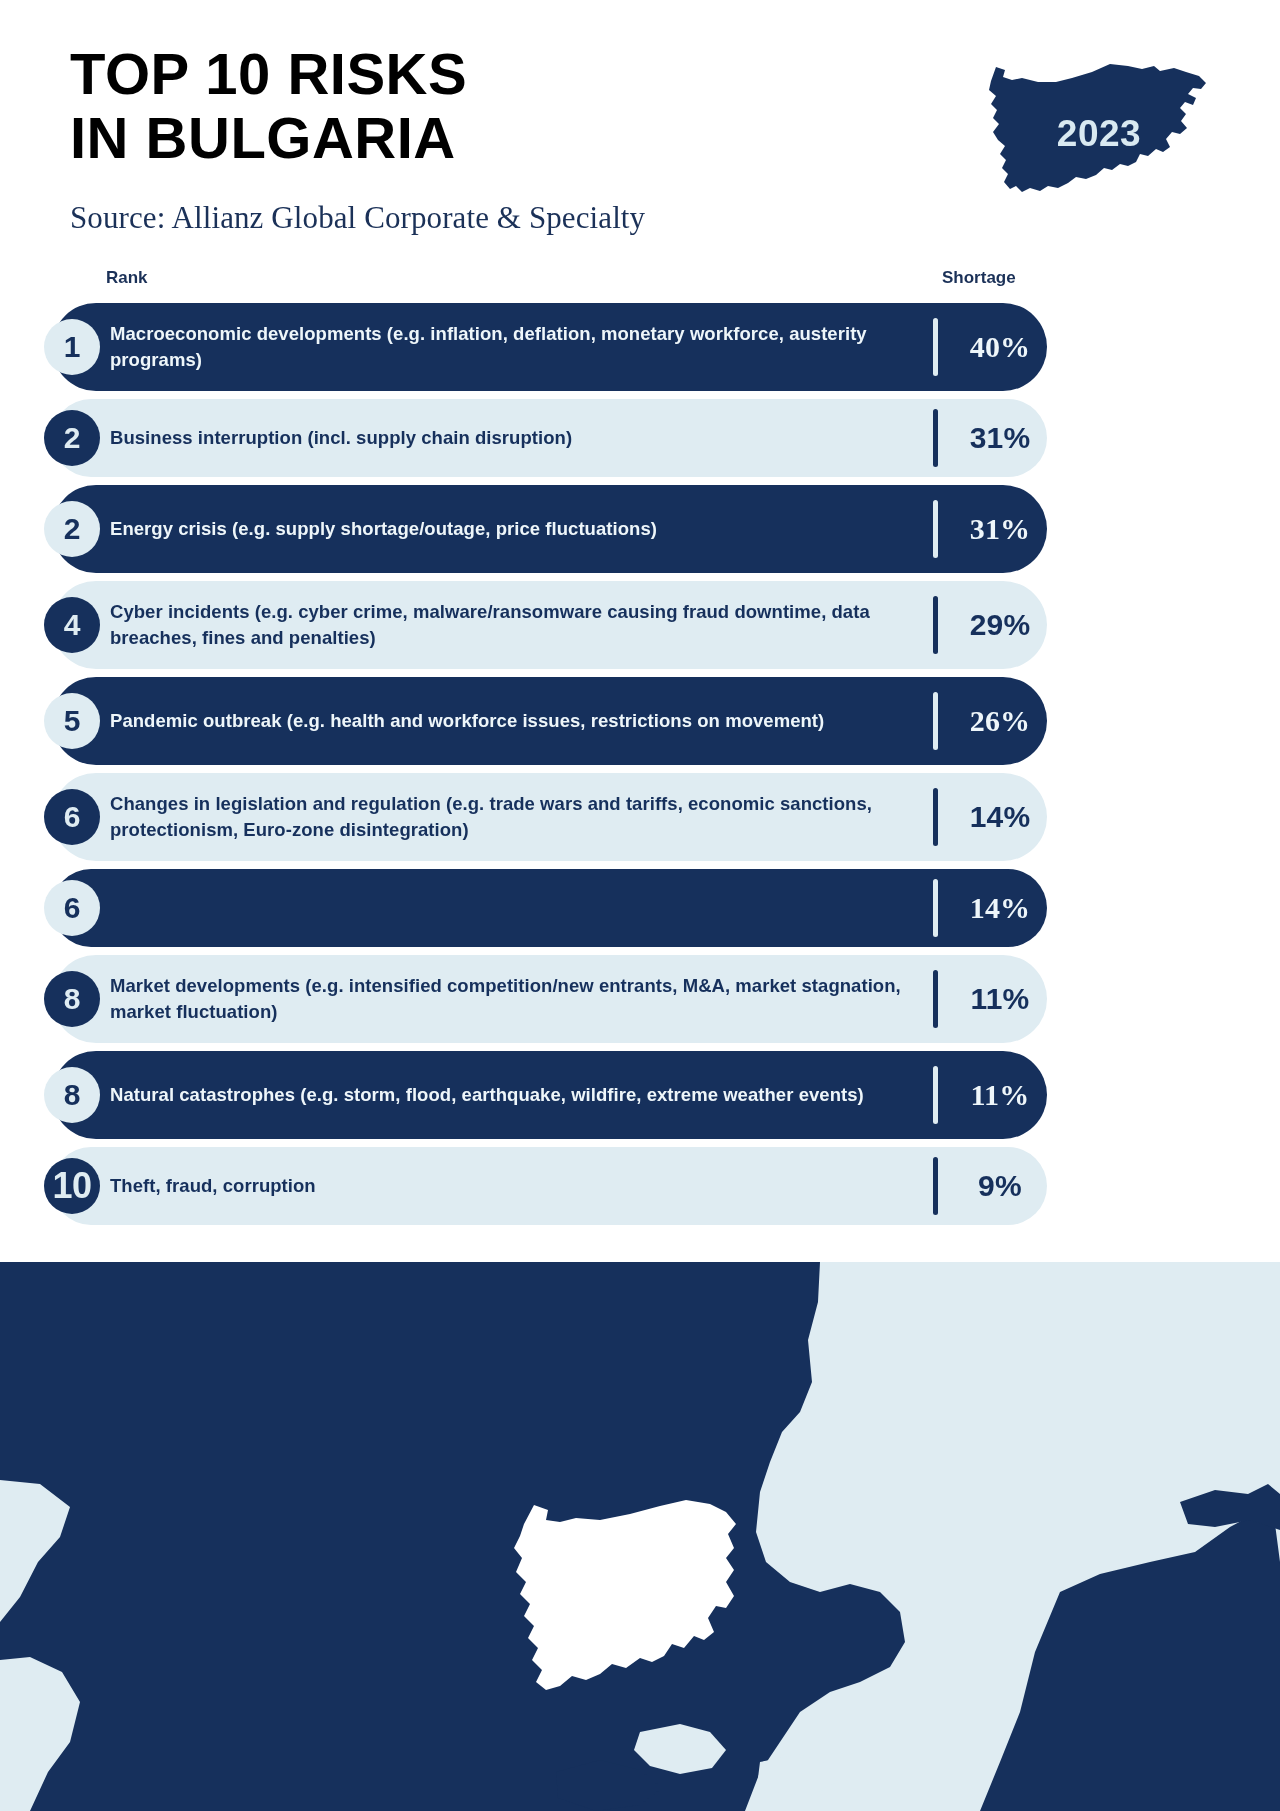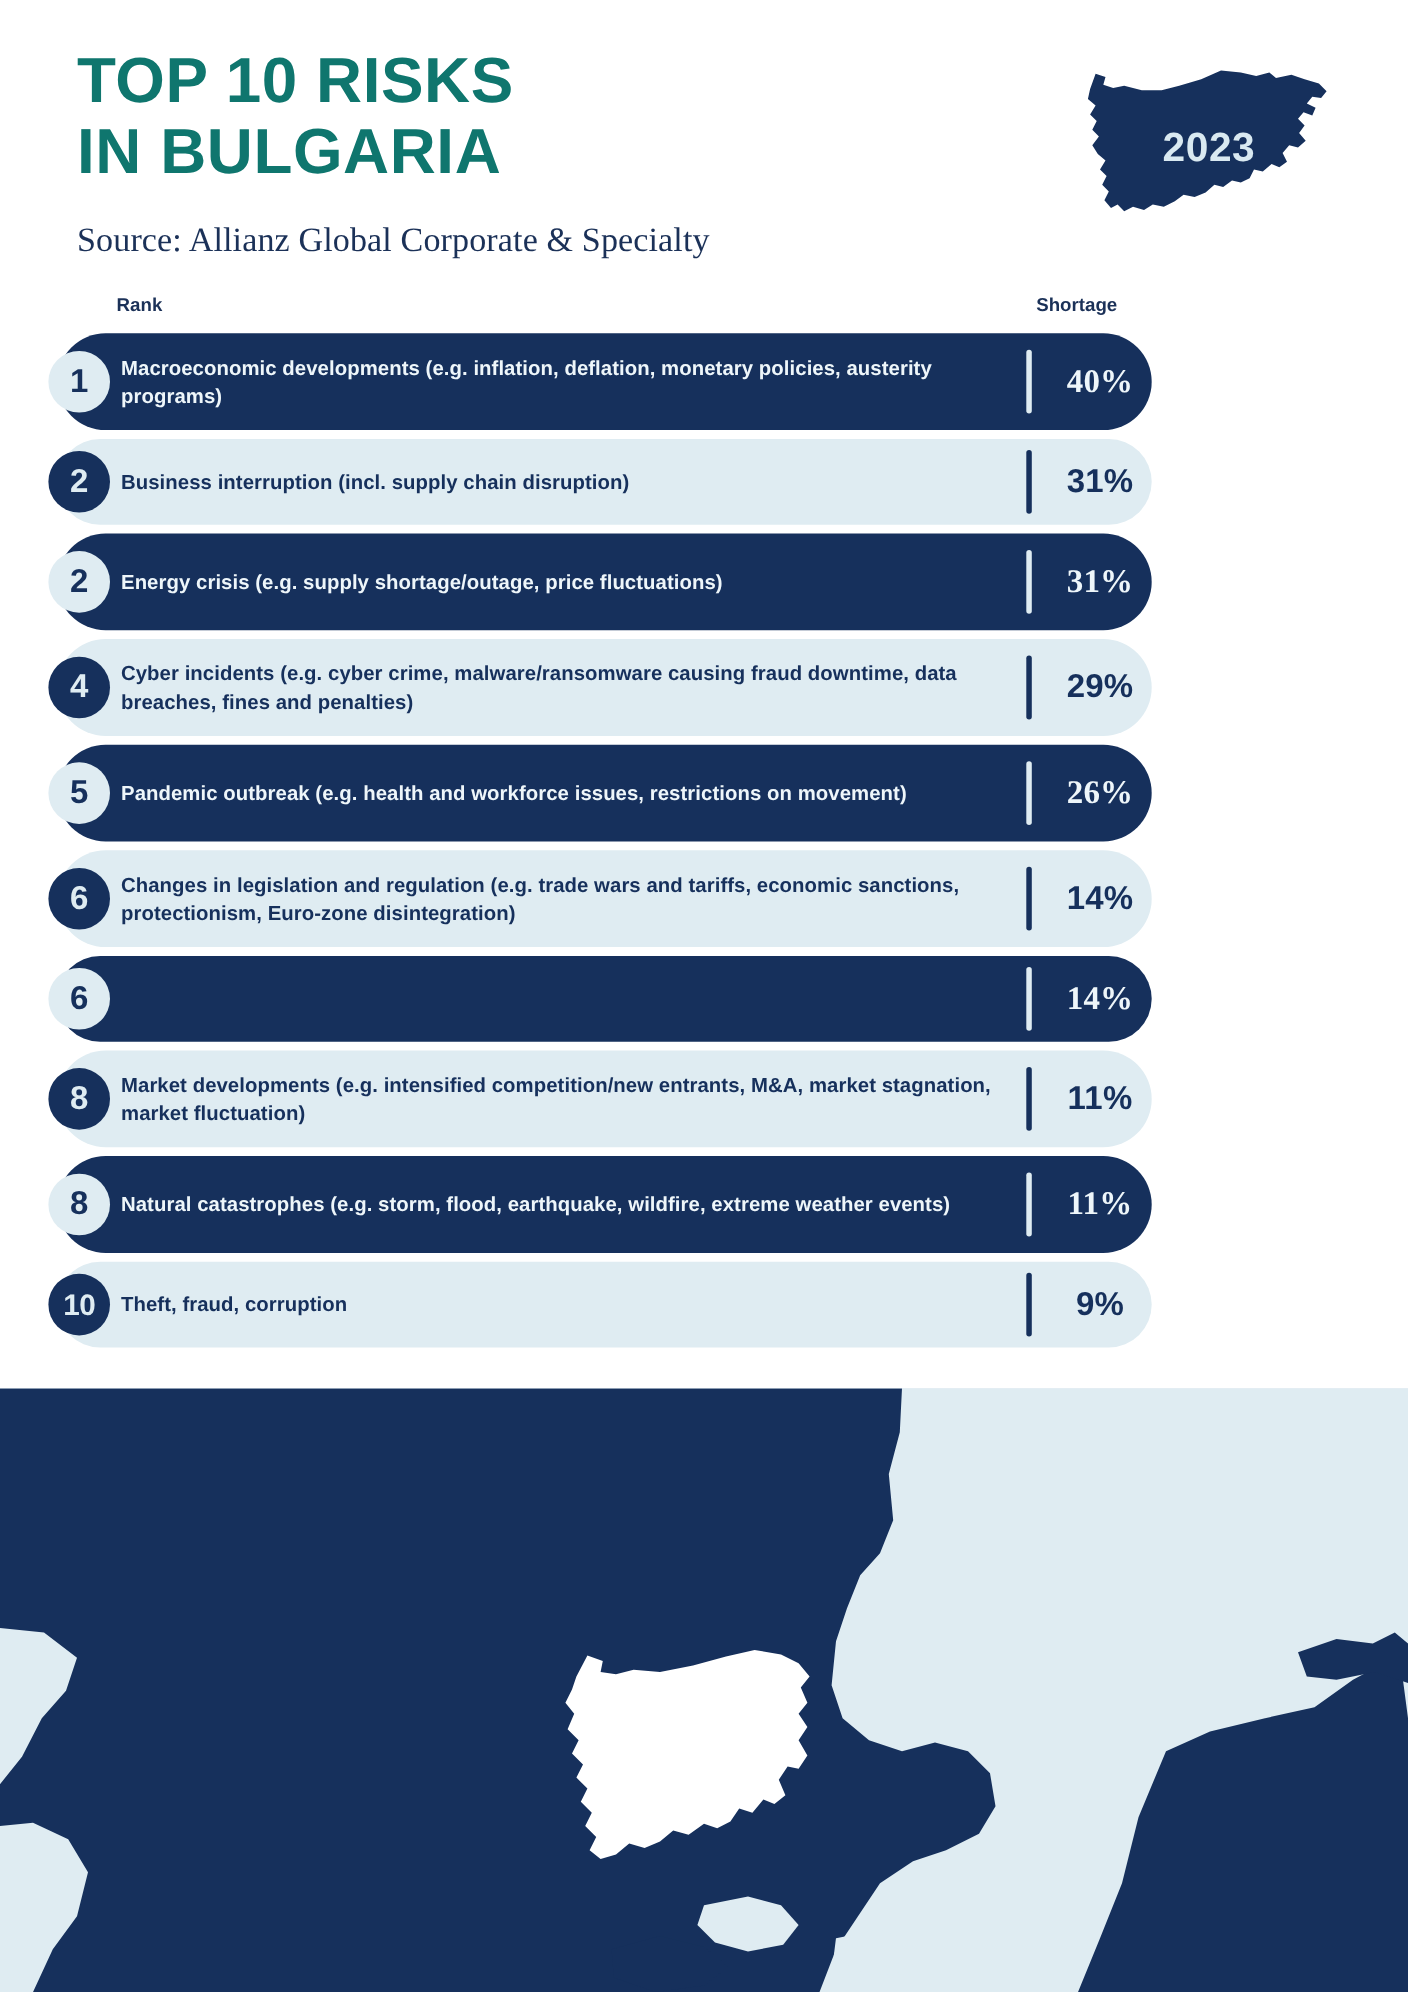--- a/index.html
+++ b/index.html
@@ -12,21 +12,21 @@
   }
   .page { position: relative; width: 1280px; height: 1811px; background: #ffffff; }
 
   
   .header { position: absolute; left: 0; top: 0; width: 1280px; height: 300px; }
   .title-block { position: absolute; left: 70px; top: 42px; }
   .title-line {
     font-size: 58px;
     font-weight: 800;
     letter-spacing: 0.5px;
-    color: #0f766e;
+    color: #000000;
     line-height: 1.10;
     white-space: nowrap;
   }
   .subtitle {
     position: absolute;
     left: 70px;
     top: 200px;
     font-size: 31px;
     font-weight: 400;
     color: #1b3158;
@@ -113,21 +113,21 @@
     border-radius: 50%;
     display: flex;
     align-items: center;
     justify-content: center;
     font-size: 30px;
     font-weight: 800;
     z-index: 3;
   }
   .row.dark .badge { background: #dfecf2; color: #16305c; }
   .row.light .badge { background: #16305c; color: #dfecf2; }
-  .badge.wide { font-size: 27px; letter-spacing: -0.5px; }
+  .badge.wide { font-size: 36px; letter-spacing: -0.5px; }
 
   .risk-label {
     position: absolute;
     left: 110px;
     top: 50%;
     transform: translateY(-50%);
     width: 800px;
     font-size: 18.5px;
     font-weight: 700;
     line-height: 1.38;
@@ -205,21 +205,21 @@
 
   <div class="col-heads">
     <div class="head-rank">Rank</div>
     <div class="head-percent">Shortage</div>
   </div>
 
   <div class="rows" id="rows-container">
       <div class="row dark tall">
         <div class="bar"></div>
         <div class="badge">1</div>
-        <div class="risk-label">Macroeconomic developments (e.g. inflation, deflation, monetary policies, austerity programs)</div>
+        <div class="risk-label">Macroeconomic developments (e.g. inflation, deflation, monetary workforce, austerity programs)</div>
         <div class="divider"></div>
         <div class="pct">40%</div>
       </div>
       <div class="row light">
         <div class="bar"></div>
         <div class="badge">2</div>
         <div class="risk-label">Business interruption (incl. supply chain disruption)</div>
         <div class="divider"></div>
         <div class="pct">31%</div>
       </div>

